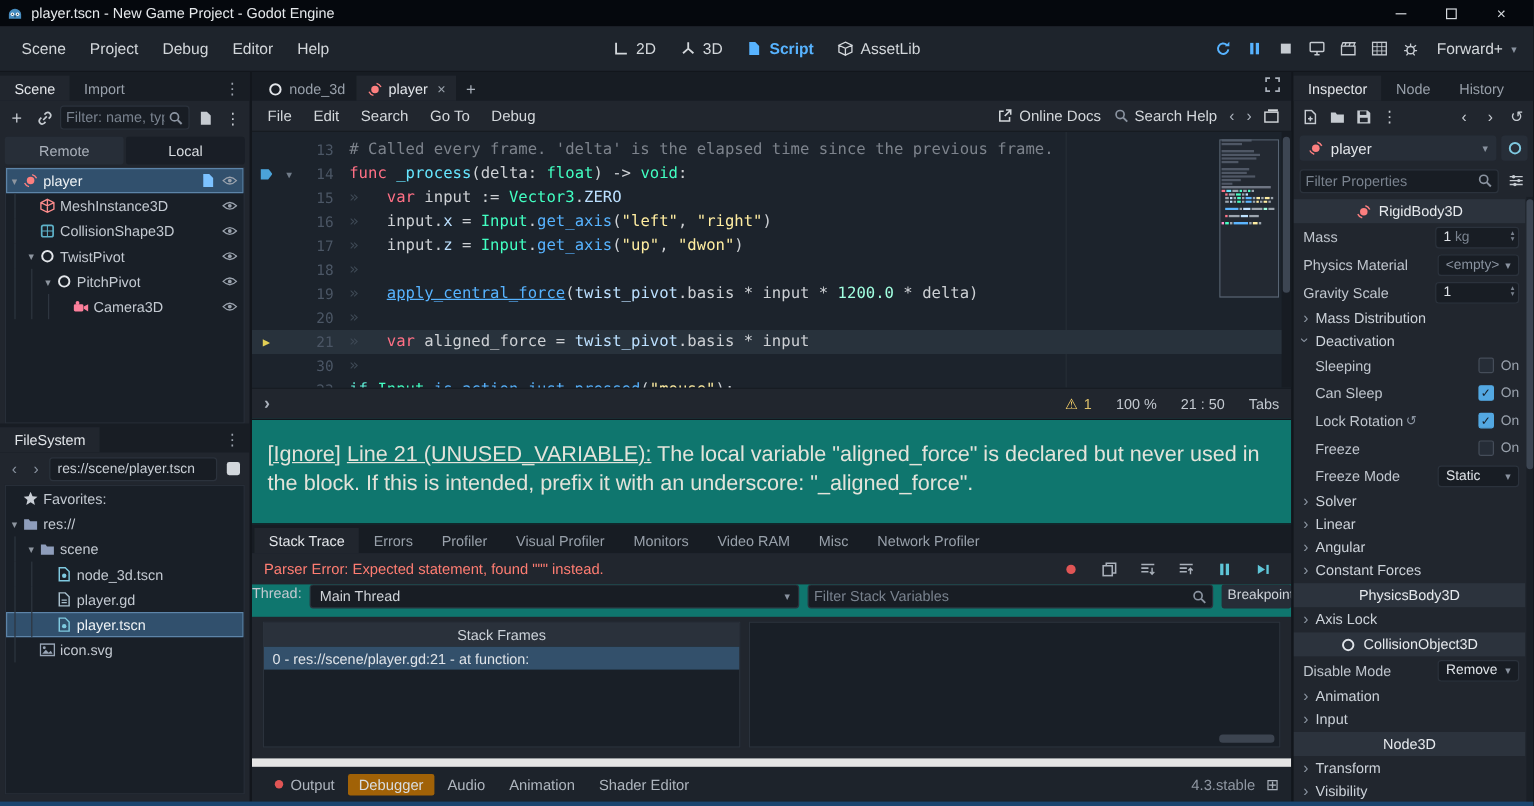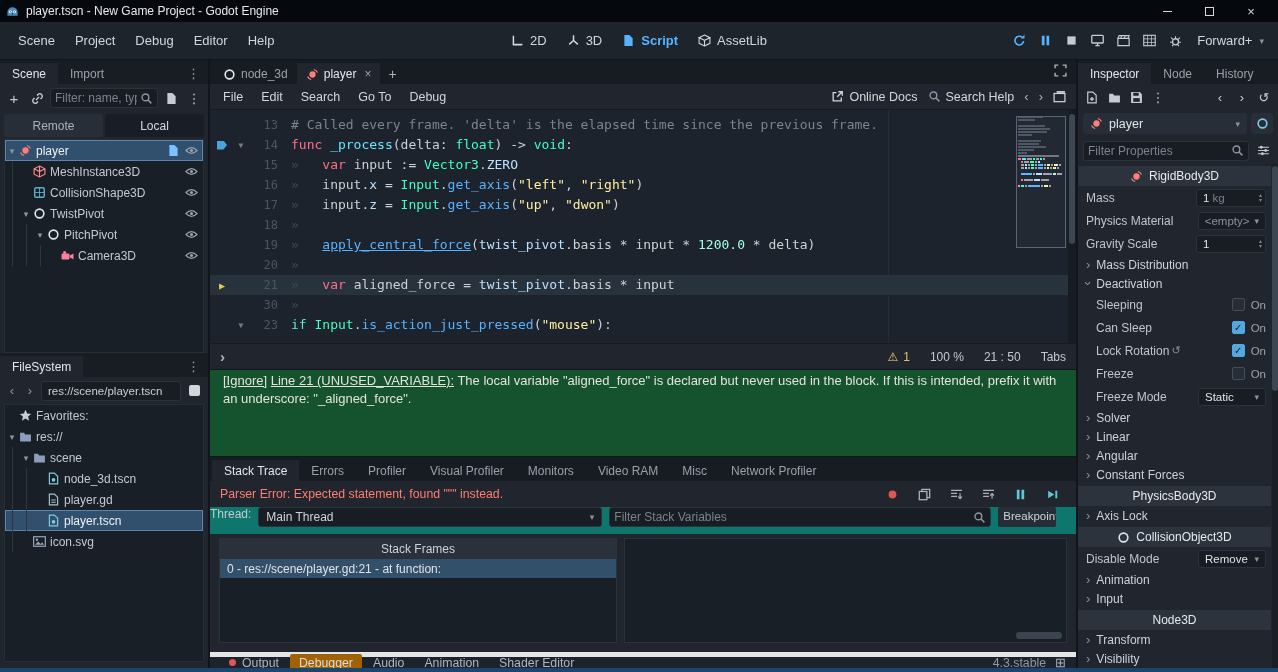--- a/index.html
+++ b/index.html
@@ -101,41 +101,41 @@
   .mm-seg{display:inline-block;height:2px;margin-right:1px;vertical-align:top}
   .code-scroll{position:absolute;right:0;top:0;bottom:0;width:8px;background:#171c23}
   .code-thumb{position:absolute;top:4px;right:1px;width:6px;height:130px;background:#3d4653;border-radius:3px}
 
   .code-status{height:26px;background:#21262e;border-top:1px solid #161b21;display:flex;align-items:center;padding:0 10px;font-size:12px;color:#c3c9d0;flex:none}
   .cs-toggle{color:#aab1bb;font-size:15px;font-weight:bold}
   .cs-right{margin-left:auto;display:flex;gap:20px;align-items:center}
   .warn-badge{display:flex;gap:5px;align-items:center;color:#ddc06a}
   .warn-tri{color:#ffd76b;font-size:12px}
 
-  .warnings{height:88px;background:#14532d;border-top:1px solid #12161c;border-bottom:1px solid #12161c;padding:2px 13px;font-size:13px;color:#e3e3da;flex:none;line-height:1.35}
+  .warnings{height:88px;background:#0f766e;border-top:1px solid #12161c;border-bottom:1px solid #12161c;padding:16px 13px;font-size:18px;color:#e3e3da;flex:none;line-height:1.35}
   .wlink{text-decoration:underline}
 
   .dbg-tabs{height:24px;background:#171c23;display:flex;align-items:flex-end;padding-left:2px;flex:none}
   .dbg-error{height:26px;display:flex;align-items:center;padding:0 10px;background:#21262e;font-size:12.3px;color:#ff7d72;flex:none}
   .dbg-error-icons{margin-left:auto;display:flex;gap:12px;align-items:center;padding-right:4px}
   .dbg-thread{height:27px;display:flex;align-items:flex-start;gap:7px;padding:0 0;background:#0f766e;font-size:12px;color:#c3c9d0;flex:none}
   .dd{height:20px;background:#181d24;border:1px solid #2b323c;border-radius:3px;display:flex;align-items:center;padding:0 7px;font-size:12px;color:#cfd3d8}
-  .thread-dd{width:344px}
+  .thread-dd{width:408px}
   .dd .da{margin-left:auto}
   .dbgfilter{max-width:382px}
   .bp-stub{width:58px;height:20px;background:#262d37;color:#cdd2d8;font-size:11.5px;overflow:hidden;white-space:nowrap;padding:3px 5px;border-radius:2px;flex:none}
   .dbg-body{height:118px;display:flex;gap:7px;padding:4px 9px 9px;flex:none;min-height:0}
   .frames-panel{width:398px;background:#191f27;border:1px solid #2b323c;display:flex;flex-direction:column;flex:none}
   .frames-header{height:20px;background:#2a313b;color:#ccd2d9;font-size:12px;display:flex;align-items:center;justify-content:center;flex:none}
   .frame-row{height:19px;font-size:12px;display:flex;align-items:center;padding:0 7px;color:#dfe3e8;white-space:nowrap;overflow:hidden}
   .frame-row.selected{background:#33506b}
   .vars-panel{flex:1;background:#191f27;border:1px solid #2b323c;position:relative}
   .hscroll{position:absolute;right:4px;bottom:3px;width:46px;height:7px;background:#3c4450;border-radius:3px}
 
-  .bottom-bar{height:16px;background:#1d232b;border-top:5px solid #e5e5e5;display:flex;align-items:center;padding:0 10px;font-size:12.3px;color:#aeb5be;flex:none}
+  .bottom-bar{height:36px;background:#1d232b;border-top:7px solid #e5e5e5;display:flex;align-items:center;padding:0 10px;font-size:12.3px;color:#aeb5be;flex:none}
   .bb-items{display:flex;gap:2px;align-items:center}
   .bb-item{padding:2px 9px;display:flex;align-items:center;gap:6px;border-radius:2px}
   .bb-item.active{background:#a16207;color:#d8dce0}
   .bb-dot{width:7px;height:7px;border-radius:50%;background:#e05555;display:inline-block}
   .bb-right{margin-left:auto;display:flex;align-items:center;gap:9px;color:#8f97a2}
   .grid-ic{font-size:13px;color:#aab1bb}
 
   
   .insp-toolbar{height:26px;display:flex;align-items:center;gap:2px;padding:0 4px;color:#c6cbd1;flex:none}
   .it-spacer{flex:1}

